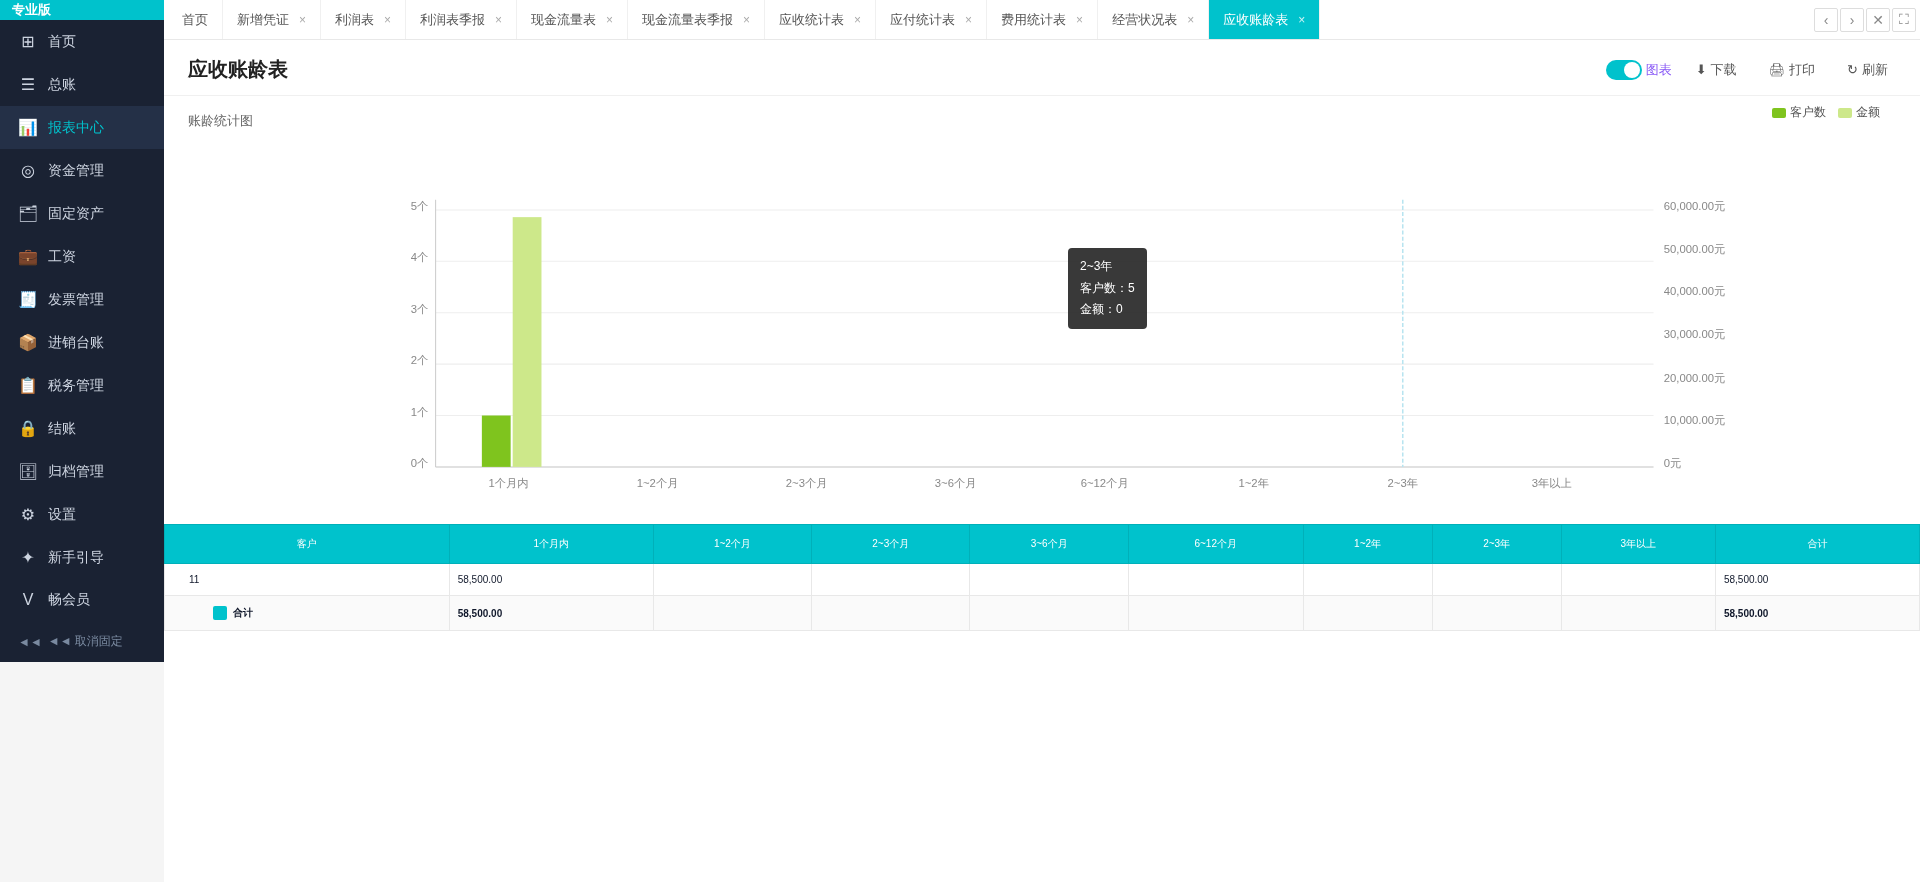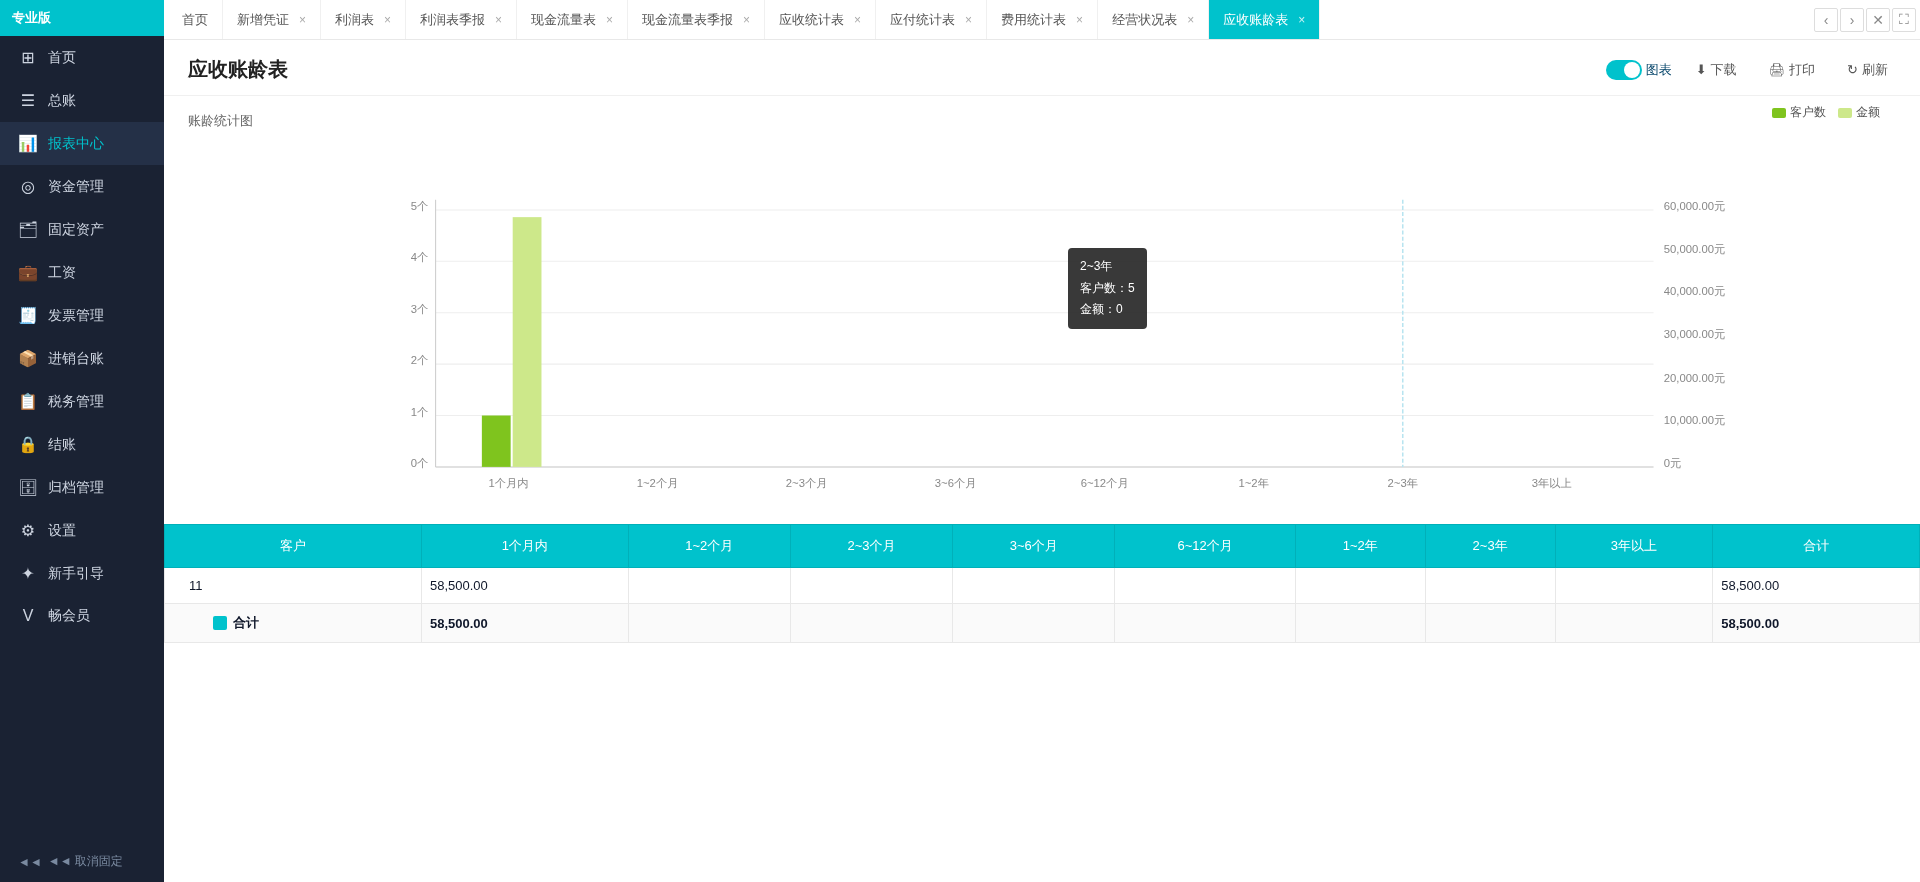--- a/index.html
+++ b/index.html
@@ -3,21 +3,21 @@
   <meta charset="utf-8">
   <style>
     * { box-sizing: border-box; margin: 0; padding: 0; font-family: "Microsoft YaHei", "PingFang SC", sans-serif; }
     body { width: 1920px; height: 882px; overflow: hidden; display: flex; background: #f5f5f5; }
 
     
     .sidebar {
       width: 164px;
       min-width: 164px;
       background: #1a2233;
-      height: 882px;
+      height: 662px;
       display: flex;
       flex-direction: column;
       color: #cdd4e0;
       font-size: 14px;
     }
     .sidebar-logo {
       background: #00c2cc;
       height: 36px;
       display: flex;
       align-items: center;
@@ -129,21 +129,21 @@
       display: flex;
       align-items: center;
       gap: 16px;
       padding-bottom: 12px;
     }
     .toggle-switch {
       display: flex;
       align-items: center;
       gap: 4px;
       font-size: 13px;
-      color: #0c4a6e;
+      color: #8b5cf6;
       justify-content: flex-end;
     }
     .toggle-track {
       width: 36px;
       height: 20px;
       background: #00c2cc;
       border-radius: 10px;
       position: relative;
       cursor: pointer;
     }
@@ -229,21 +229,21 @@
       pointer-events: none;
     }
 
     
     .table-section {
       margin: 0 0 0 0;
     }
     .data-table {
       width: 100%;
       border-collapse: collapse;
-      font-size: 13px;
+      font-size: 10px;
     }
     .data-table thead tr {
       background: #00c2cc;
       color: white;
     }
     .data-table thead th {
       padding: 12px 8px;
       text-align: center;
       font-weight: normal;
       border: 1px solid #00b0b9;

